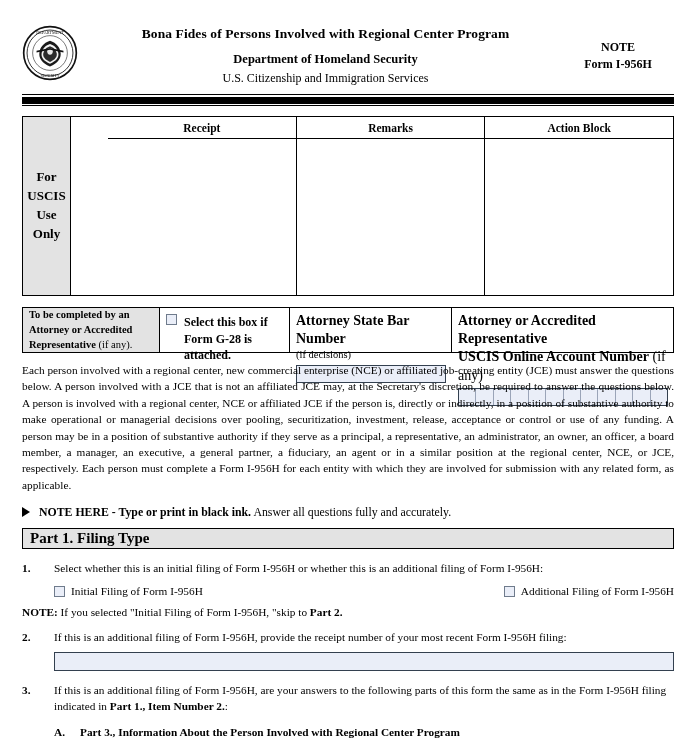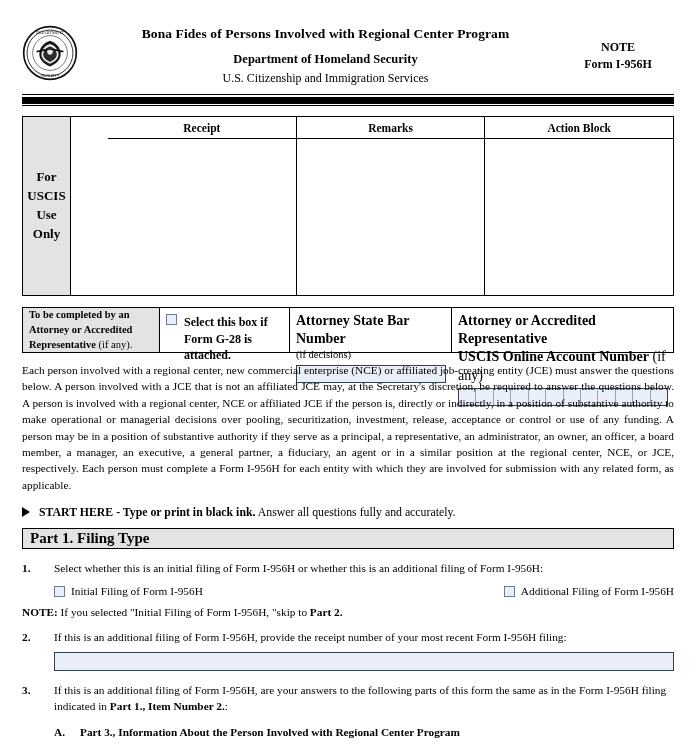--- a/index.html
+++ b/index.html
@@ -393,21 +393,21 @@
           <span></span>
           <span></span>
         </div>
     </div>
   </div>
 
   <div class="intro">Each person involved with a regional center, new commercial enterprise (NCE) or affiliated job-creating entity (JCE) must answer the questions below.  A person involved with a JCE that is not an affiliated JCE may, at the Secretary's discretion, be required to answer the questions below.  A person is involved with a regional center, NCE or affiliated JCE if the person is, directly or indirectly, in a position of substantive authority to make operational or managerial decisions over pooling, securitization, investment, release, acceptance or control or use of any funding.  A person may be in a position of substantive authority if they serve as a principal, a representative, an administrator, an owner, an officer, a board member, a manager, an executive, a general partner, a fiduciary, an agent or in a similar position at the regional center, NCE, or JCE, respectively.  Each person must complete a Form I-956H for each entity with which they are involved for submission with any related form, as applicable.</div>
 
   <div class="starthere">
     <span class="tri"></span>
-    <span><b>START HERE - Type or print in black ink.</b><span> Answer all questions fully and accurately.</span></span>
+    <span><b>NOTE HERE - Type or print in black ink.</b><span> Answer all questions fully and accurately.</span></span>
   </div>
 
   <div class="partbar">Part 1.  Filing Type</div>
 
   <div class="qwrap">
 
     <div class="qrow">
       <div class="qnum">1.</div>
       <div class="qtext">Select whether this is an initial filing of Form I-956H or whether this is an additional filing of Form I-956H:</div>
     </div>

